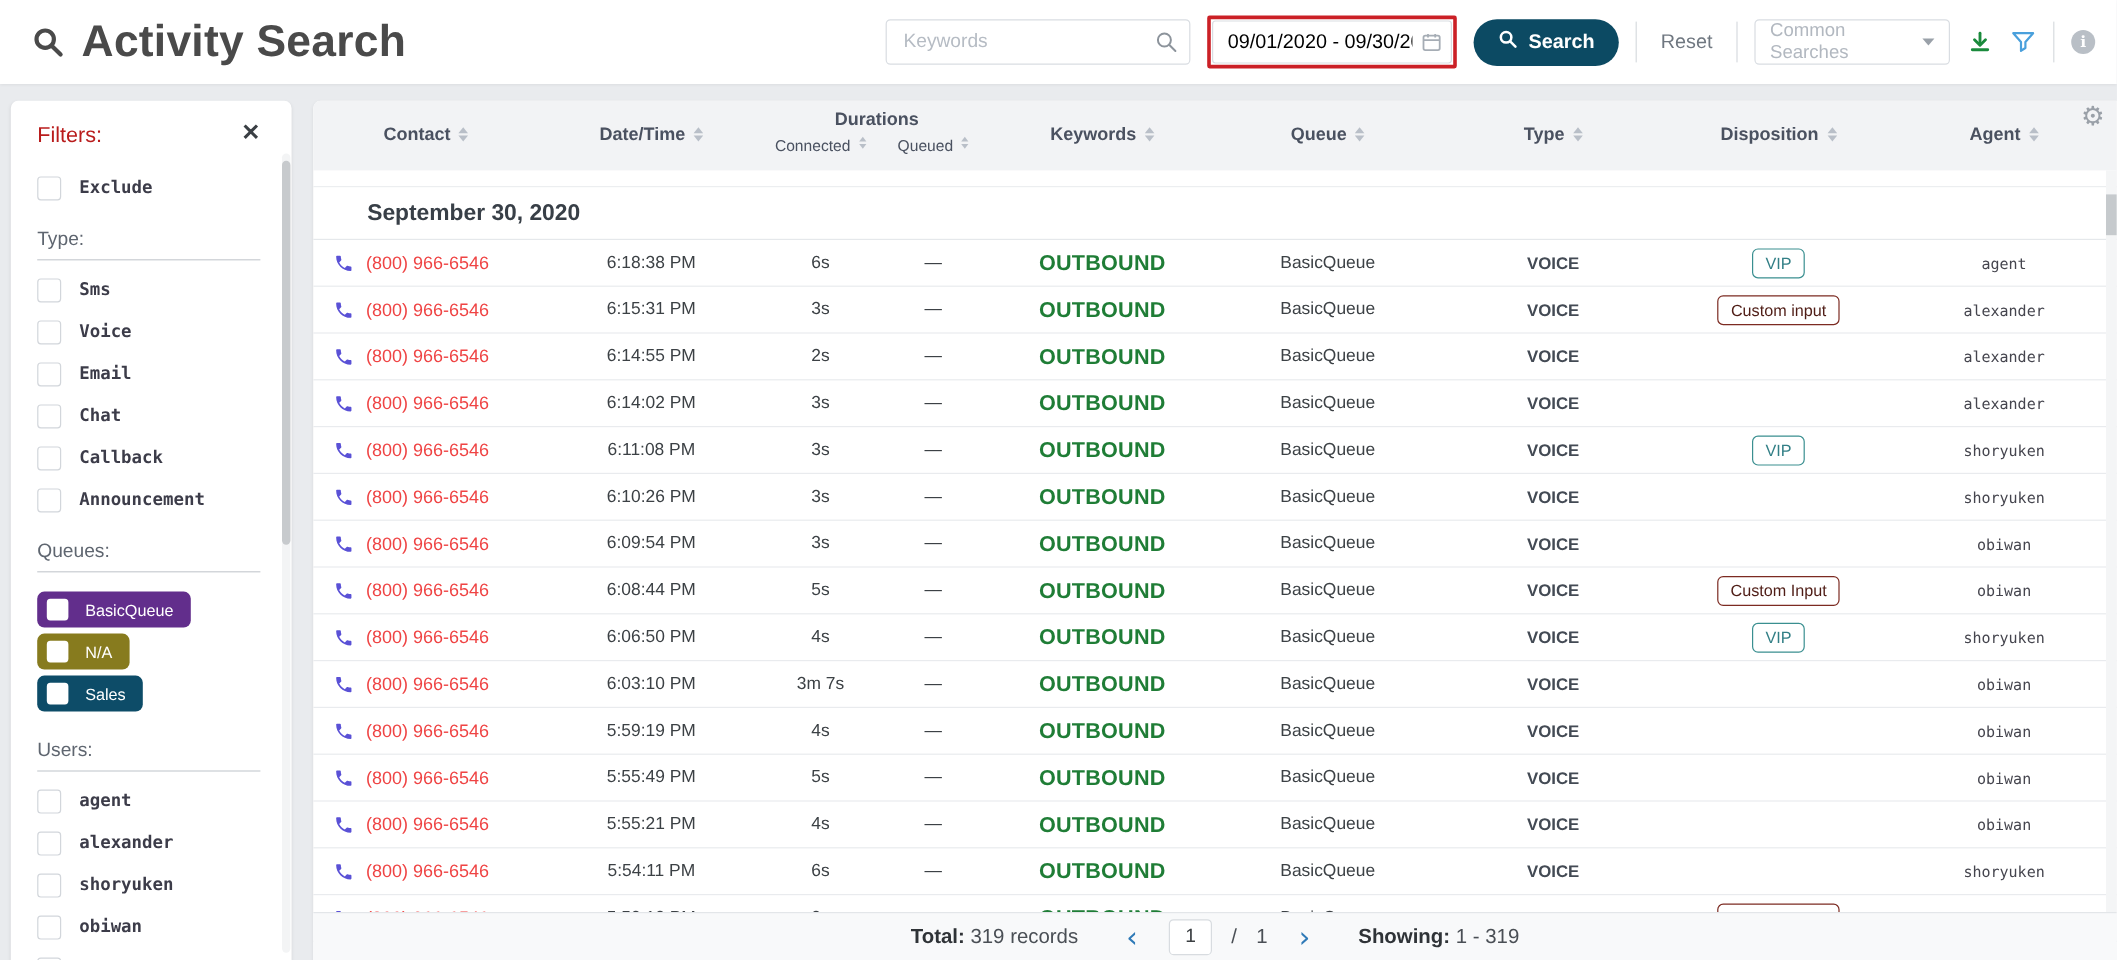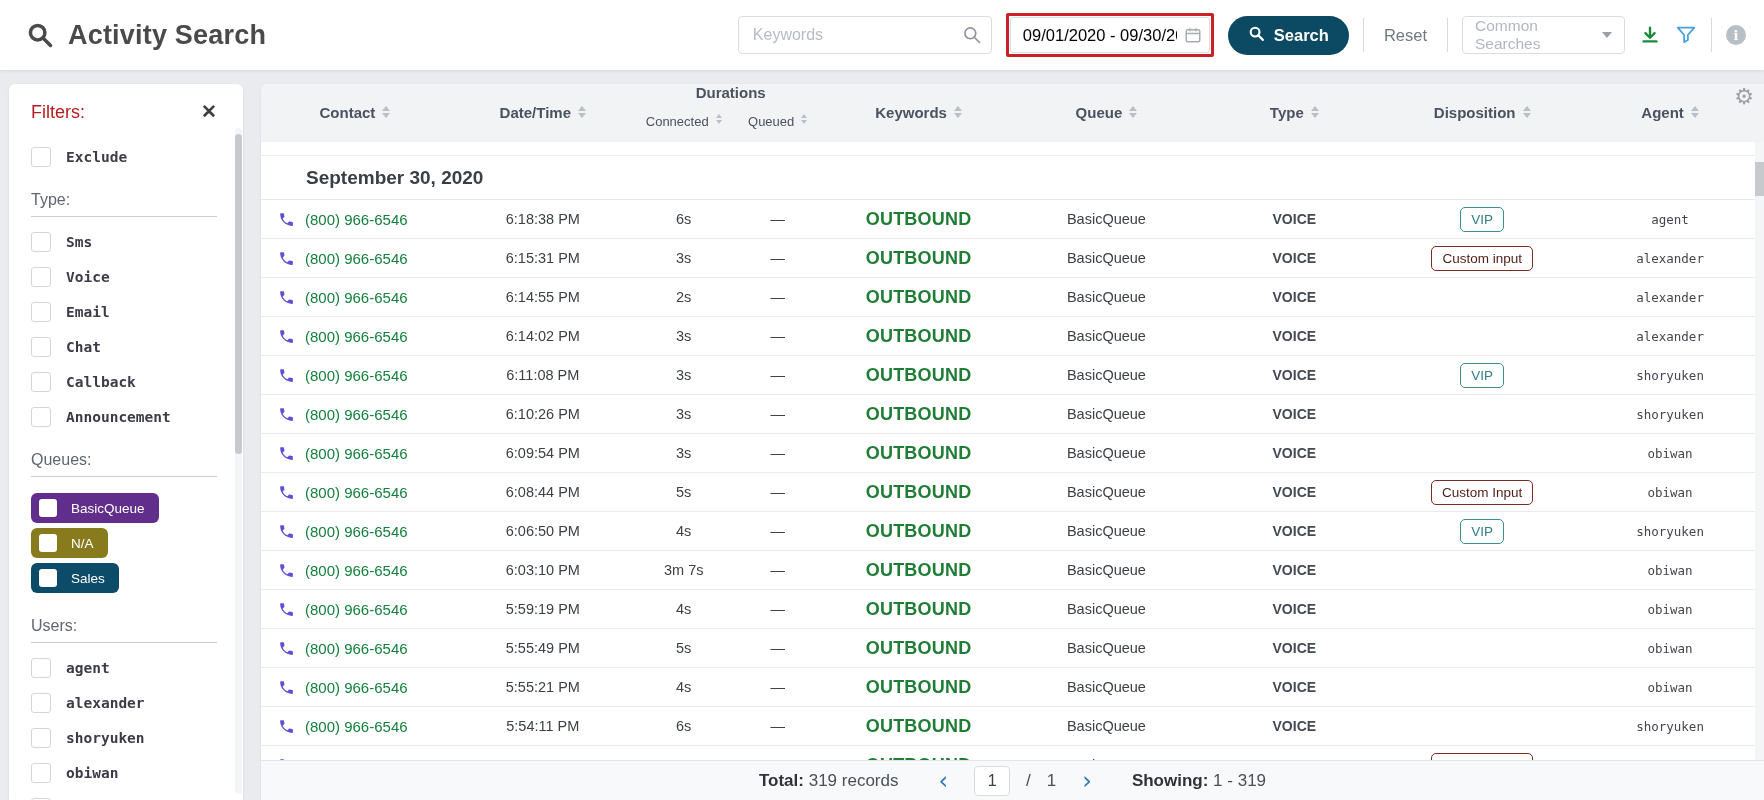--- a/index.html
+++ b/index.html
@@ -4,21 +4,21 @@
 <style>
   * { margin:0; padding:0; box-sizing:border-box; }
   html,body { width:1764px; height:800px; overflow:hidden;
     font-family:"Liberation Sans", sans-serif; background:#e9ebee; }
 
   
   .topbar { position:absolute; top:0; left:0; right:0; height:70px; background:#fff;
     box-shadow:0 1px 3px rgba(0,0,0,.08); display:flex; align-items:center; z-index:5; }
   .title-wrap { display:flex; align-items:center; gap:14px; padding-left:26px; }
   .title-wrap svg { display:block; }
-  .page-title { font-size:27px; font-weight:bold; color:#4a4a4a; letter-spacing:.2px; }
+  .page-title { font-size:37px; font-weight:bold; color:#4a4a4a; letter-spacing:.2px; }
   .topbar-right { margin-left:auto; display:flex; align-items:center; gap:14px; padding-right:18px; }
   .kw-wrap { position:relative; }
   .kw-input { width:254px; height:38px; border:1px solid #d9dde2; border-radius:4px;
     padding:0 36px 0 14px; font-size:16px; color:#3c4043; outline:none;
     font-family:"Liberation Sans", sans-serif; }
   .kw-input::placeholder { color:#b6bcc4; }
   .kw-icon { position:absolute; right:10px; top:9px; }
   .date-highlight { border:3px solid #cb2026; border-radius:2px; padding:1px; }
   .date-wrap { position:relative; }
   .date-input { width:200px; height:36px; border:1px solid #d9dde2; border-radius:3px;
@@ -64,41 +64,41 @@
   .sb-thumb { position:absolute; top:6px; width:7px; height:320px; background:#c7cacd; border-radius:4px; }
 
   
   .main { position:absolute; left:261px; top:84px; right:0; bottom:0; background:#fff;
     border-radius:6px 0 0 0; box-shadow:0 1px 3px rgba(0,0,0,.08); overflow:hidden; }
   .thead { position:relative; background:#f2f3f5; height:58px; display:grid;
     grid-template-columns:1fr 1fr .5fr .5fr 1fr 1fr 1fr 1fr 1fr; grid-template-rows:30px 26px; }
   .th { display:flex; align-items:center; justify-content:center; gap:7px; font-weight:bold;
     color:#4a5160; font-size:15px; cursor:pointer; }
   .th.span2 { grid-row:1 / span 2; }
-  .th-durations { grid-column:3 / span 2; grid-row:1; align-items:flex-start; padding-bottom:0;
+  .th-durations { grid-column:3 / span 2; grid-row:1; align-items:center; padding-bottom:0;
     cursor:default; }
   .th-sub { grid-row:2; font-weight:normal; font-size:13px; color:#4a5160; align-items:flex-start; }
   .sort { display:inline-flex; flex-direction:column; align-items:center; gap:2px; }
   .sort i { display:block; width:0; height:0; border-left:4px solid transparent;
     border-right:4px solid transparent; }
   .sort .up { border-bottom:5px solid #b9bfc8; }
   .sort .down { border-top:5px solid #b9bfc8; }
   .sort-sm i { border-left-width:3px; border-right-width:3px; }
   .sort-sm .up { border-bottom-width:4px; }
   .sort-sm .down { border-top-width:4px; }
   .gear { position:absolute; top:2px; right:10px; font-size:22px; color:#9aa0a8; cursor:pointer;
     line-height:1; }
   .head-gap { height:14px; border-bottom:1px solid #eceef0; }
   .date-row { height:44px; display:flex; align-items:center; padding-left:45px;
     border-bottom:1px solid #e5e8eb; font-size:19px; font-weight:bold; color:#383f47; }
   .trow { display:grid; grid-template-columns:1fr 1fr .5fr .5fr 1fr 1fr 1fr 1fr 1fr; height:39px;
     border-bottom:1px solid #e9ebee; align-items:center; }
   .td { text-align:center; font-size:14.5px; color:#3c4145; }
   .td-contact { display:flex; align-items:center; gap:10px; padding-left:17px; text-align:left; }
-  .contact-link { color:#15803d; font-size:15px; cursor:pointer; }
+  .contact-link { color:#ef4444; font-size:15px; cursor:pointer; }
   .td-direction { color:#1f7d36; font-weight:bold; font-size:18px; letter-spacing:.2px; }
   .td-type { font-weight:bold; color:#434a54; font-size:14px; }
   .td-agent { font-family:"DejaVu Sans Mono", monospace; font-size:12.5px; color:#45454e; }
   .badge { display:inline-block; padding:4px 10px; border-radius:5px; font-size:13.5px;
     background:#fff; cursor:default; }
   .badge.vip { border:1.5px solid #3a8f90; color:#327f86; }
   .badge.custom { border:1.5px solid #7c2b22; color:#4f1d16; }
   .tbl-scroll { position:absolute; right:0; top:58px; bottom:40px; width:9px; background:#f4f5f6; }
   .tbl-thumb { position:absolute; top:20px; left:0; width:9px; height:34px; background:#c6cacd; }
 

